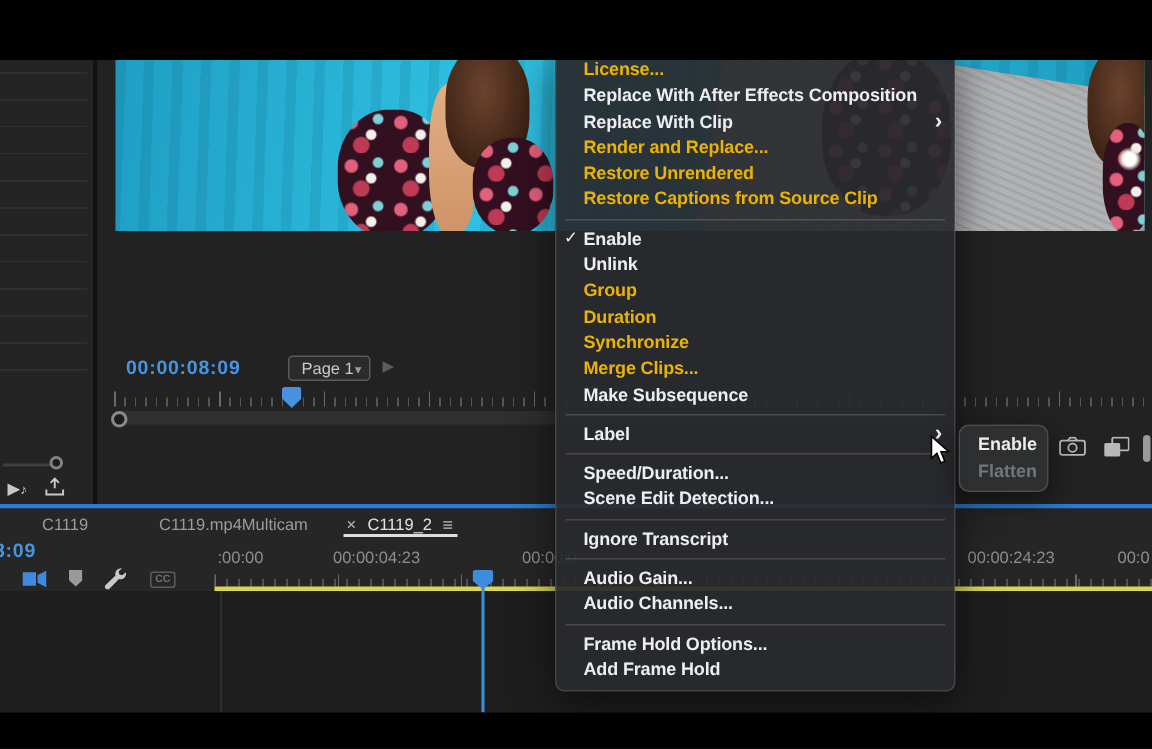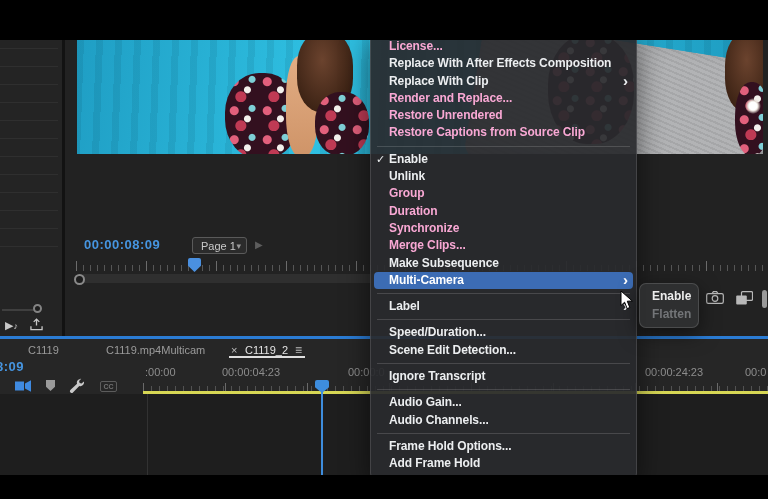--- a/index.html
+++ b/index.html
@@ -75,21 +75,21 @@
   .track-divider{position:absolute;left:147px;top:0;width:1px;height:81px;background:#323232;}
   .tl-playhead-head{position:absolute;left:315px;top:41px;width:14px;height:13px;background:#3e8ddd;
     clip-path:polygon(0 0,100% 0,100% 55%,50% 100%,0 55%);border-radius:2px;}
   .tl-playhead-line{position:absolute;left:321px;top:52px;width:2px;height:84px;background:#3e8ddd;}
   
   .ctx-menu{position:absolute;left:370px;top:33px;width:267px;z-index:40;box-sizing:border-box;
     background:rgba(41,42,45,0.93);border:1px solid rgba(255,255,255,0.13);border-radius:6px;
     padding:4px 0 5px 0;box-shadow:0 8px 28px rgba(0,0,0,0.55);}
   .mi{position:relative;height:17.3px;line-height:17.3px;font-size:12px;font-weight:600;letter-spacing:-0.1px;
     color:#eceef0;padding-left:18px;white-space:nowrap;}
-  .mi.disabled{color:#f9a8d4;}
+  .mi.disabled{color:#eab308;}
   .mi.highlight{background:#3c6cb4;margin:0 3px;border-radius:4px;padding-left:15px;color:#fff;}
   .mi .check{position:absolute;left:5px;top:0;font-size:11px;}
   .mi .sub-arrow{position:absolute;right:8px;top:-1px;font-size:15px;font-weight:700;}
   .mi.highlight .sub-arrow{right:5px;}
   .msep{height:1px;background:rgba(255,255,255,0.15);margin:4px 6px;}
   .msep-wrap{height:9px;display:flex;align-items:center;}
   .msep-wrap .msep{flex:1;margin:0 6px;}
   
   .submenu{position:absolute;left:639px;top:283px;width:60px;z-index:45;box-sizing:border-box;
     background:rgba(46,47,49,0.97);border:1px solid rgba(255,255,255,0.14);border-radius:7px;
@@ -201,21 +201,20 @@
       <div class="msep-wrap">
         <div class="msep"></div>
       </div>
       <div class="mi"><span class="check">✓</span><span>Enable</span></div>
       <div class="mi"><span>Unlink</span></div>
       <div class="mi disabled"><span>Group</span></div>
       <div class="mi disabled"><span>Duration</span></div>
       <div class="mi disabled"><span>Synchronize</span></div>
       <div class="mi disabled"><span>Merge Clips...</span></div>
       <div class="mi"><span>Make Subsequence</span></div>
-      <div class="mi highlight"><span>Multi-Camera</span><span class="sub-arrow">›</span></div>
       <div class="msep-wrap">
         <div class="msep"></div>
       </div>
       <div class="mi"><span>Label</span><span class="sub-arrow">›</span></div>
       <div class="msep-wrap">
         <div class="msep"></div>
       </div>
       <div class="mi"><span>Speed/Duration...</span></div>
       <div class="mi"><span>Scene Edit Detection...</span></div>
       <div class="msep-wrap">

